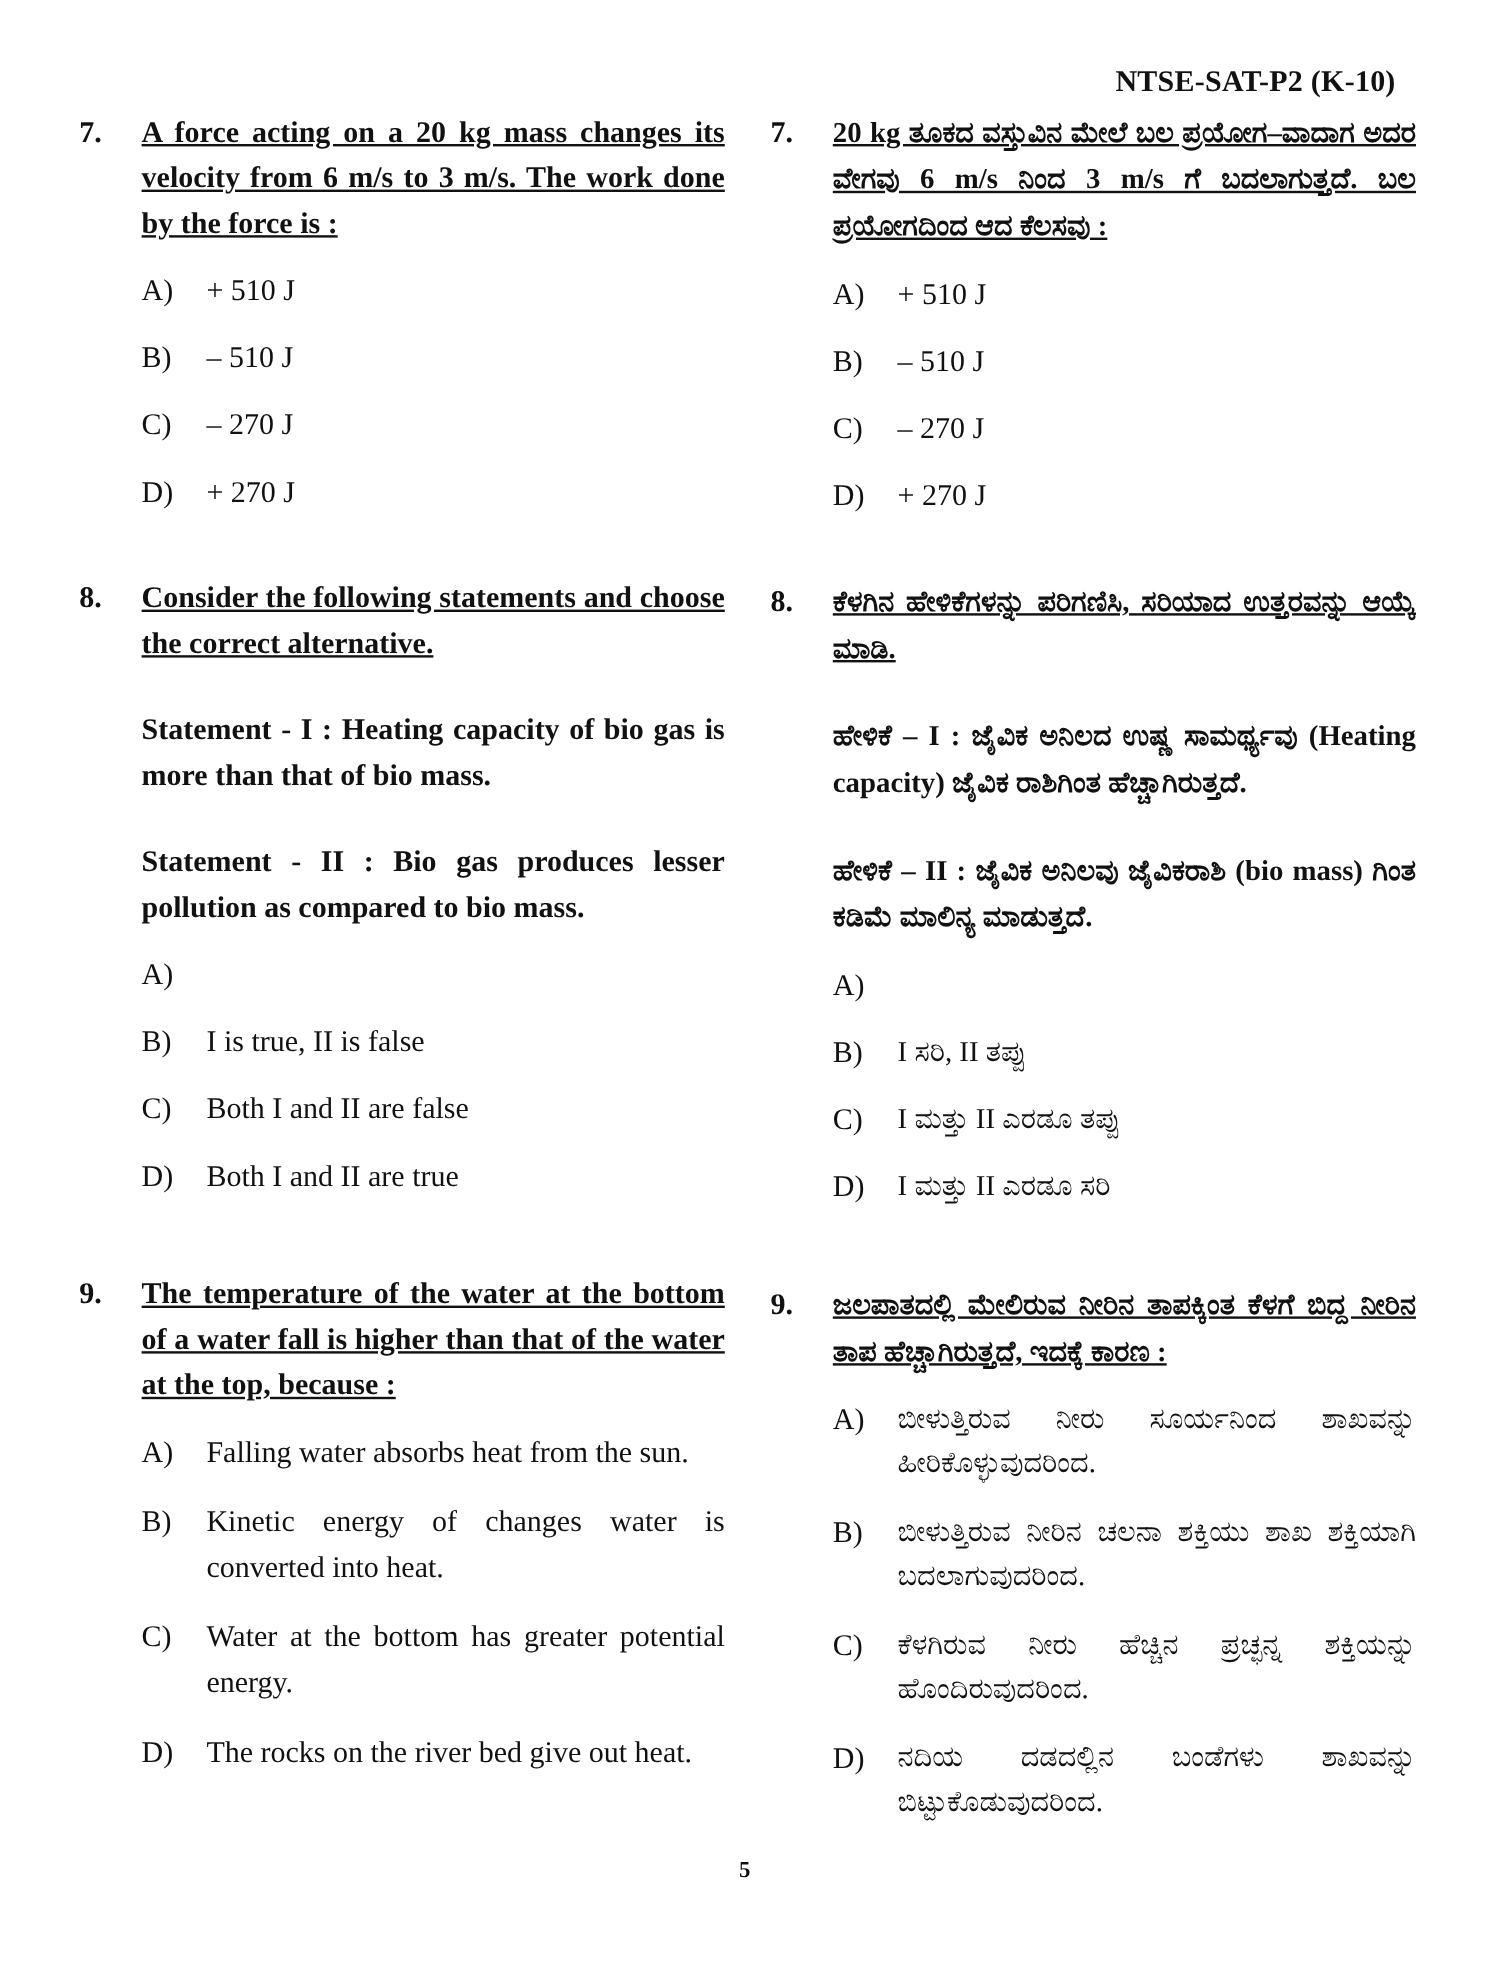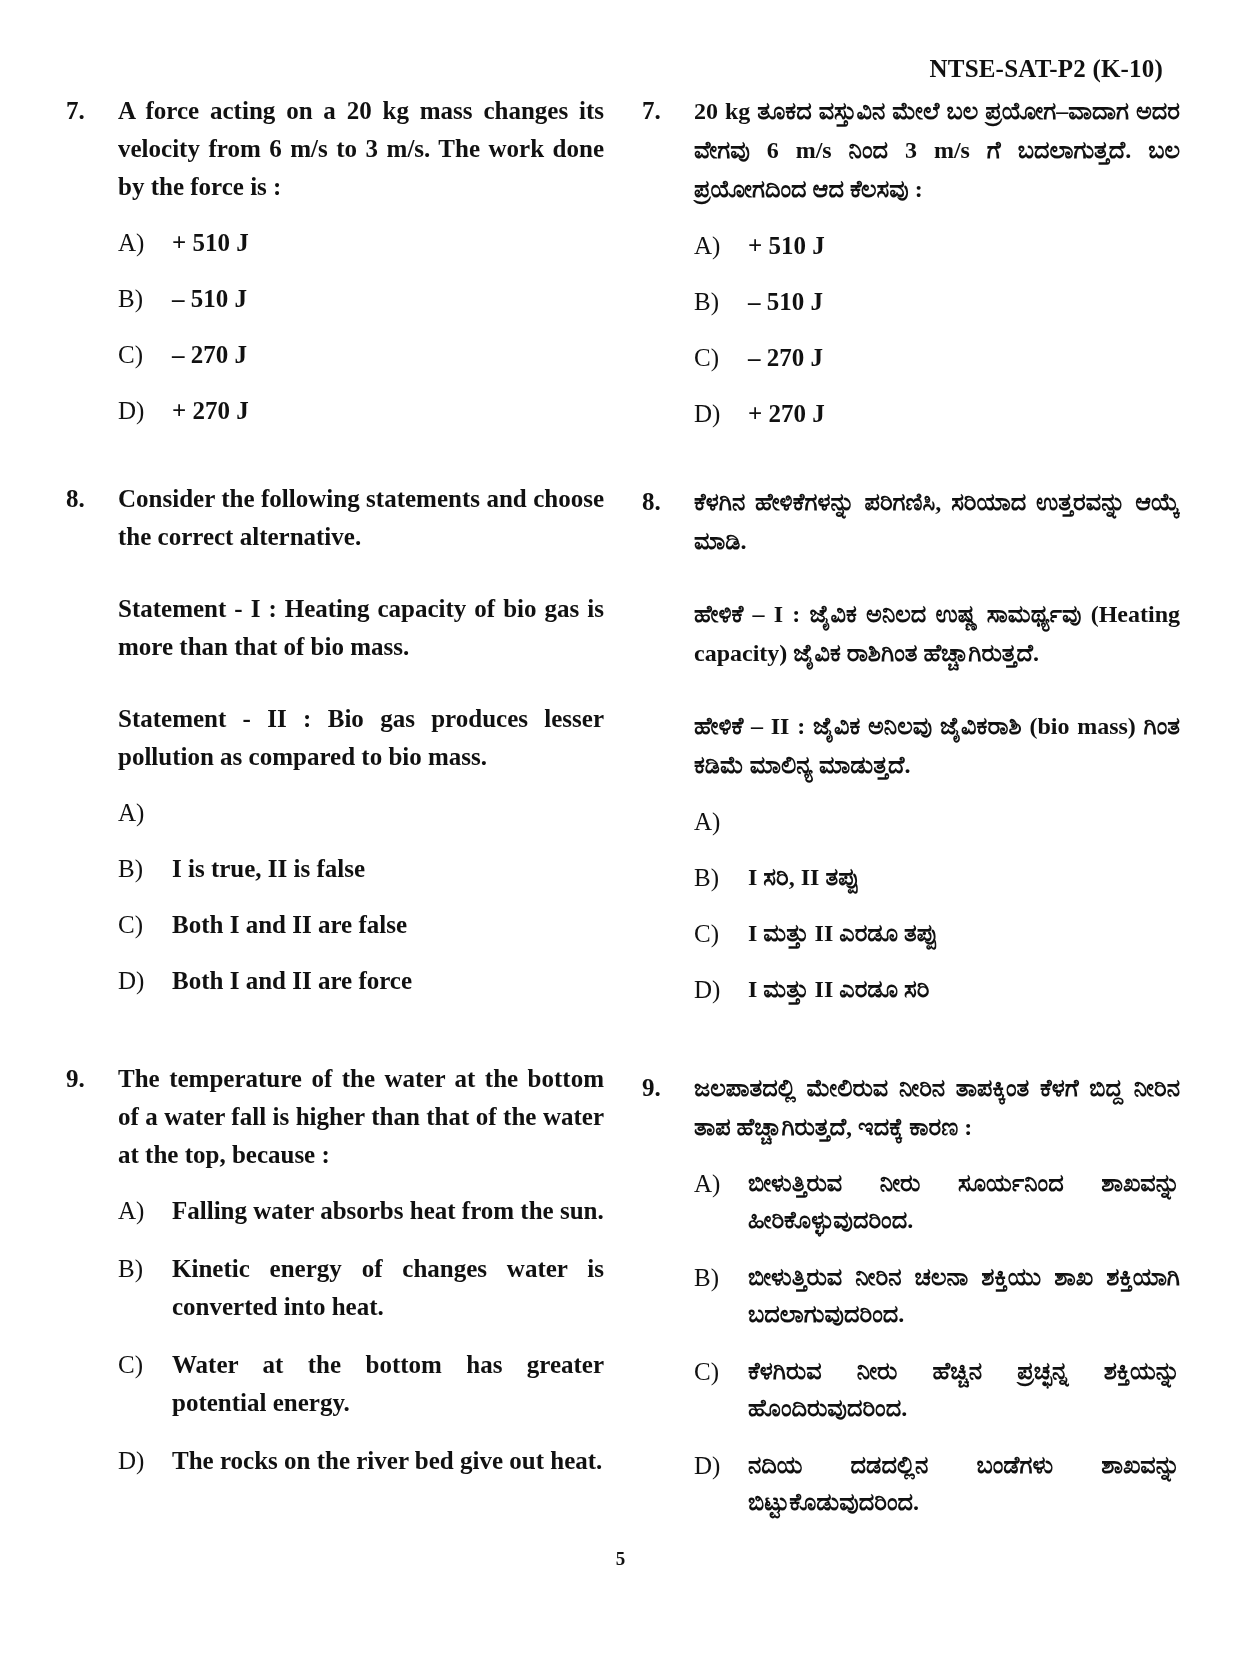--- a/index.html
+++ b/index.html
@@ -57,20 +57,21 @@
   .q-body {
     flex: 1 1 auto;
     min-width: 0;
   }
   .q-stem {
     font-weight: bold;
     font-size: 25px;
     line-height: 38px;
     text-align: justify;
     text-justify: inter-word;
+    text-decoration: underline;
   }
   .q-stem.kn {
     font-size: 24px;
     line-height: 39px;
   }
   .options {
     margin-top: 18px;
   }
   .option {
     display: flex;
@@ -84,21 +85,20 @@
   }
   .opt-label {
     flex: 0 0 54px;
     width: 54px;
   }
   .opt-text {
     flex: 1 1 auto;
     min-width: 0;
     text-align: justify;
     text-justify: inter-word;
-    font-weight: bold;
   }
   .opt-text.narrow {
     text-align: left;
   }
   .option.kn .opt-text {
     font-size: 24px;
     line-height: 37px;
   }
   .option.tight {
     margin-bottom: 20px;
@@ -186,21 +186,21 @@
             <div class="option">
               <span class="opt-label">B)</span>
               <span class="opt-text narrow">I is true, II is false</span>
             </div>
             <div class="option">
               <span class="opt-label">C)</span>
               <span class="opt-text narrow">Both I and II are false</span>
             </div>
             <div class="option">
               <span class="opt-label">D)</span>
-              <span class="opt-text narrow">Both I and II are force</span>
+              <span class="opt-text narrow">Both I and II are true</span>
             </div>
           </div>
         </div>
       </div>
 
       <div class="q-spacer-xl"></div>
 
       <div class="question">
         <div class="q-num">9.</div>
         <div class="q-body">

